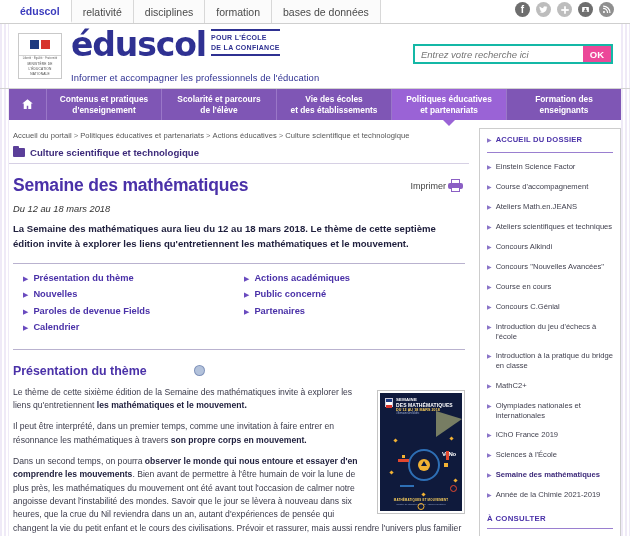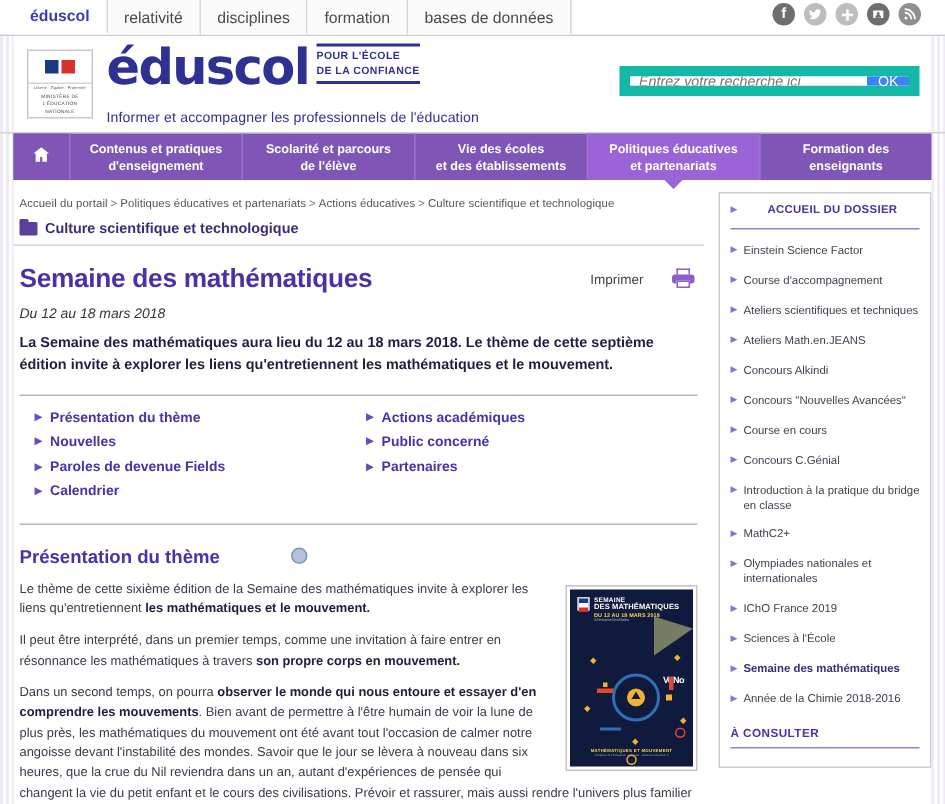--- a/index.html
+++ b/index.html
@@ -114,32 +114,32 @@
   }
   .devise .l1 { text-align: left; }
   .baseline {
     font-size: 9.4px; font-weight: normal; color: #2f3192;
     margin-top: 12px; letter-spacing: .1px;
   }
   
   .search {
     position: absolute; right: 17px; top: 20px;
     display: flex; align-items: stretch;
-    border: 7px solid #14b8a6; background: #ffffff;
+    border: 2px solid #14b8a6; background: #ffffff;
     height: 20px; width: 200px;
   }
   .search input {
     flex: 1; border: 0; outline: none;
     font-family: "Liberation Sans", sans-serif;
     font-size: 9.5px; font-style: italic; color: #8a8a8a;
     padding: 0 6px; background: #fff;
   }
   .search .ok {
-    background: #3b82f6; color: #fff;
-    font-size: 9.5px; font-weight: normal;
+    background: #ec4899; color: #fff;
+    font-size: 9.5px; font-weight: bold;
     padding: 0 7px; display: flex; align-items: center; border: 0;
     cursor: pointer; font-family: "Liberation Sans", sans-serif;
   }
 
   
   .mainnav {
     display: flex; align-items: stretch;
     height: 31px; margin: 0 9px;
     background: #7f56b5;
     position: relative;
@@ -192,21 +192,21 @@
 
   .title-row {
     display: flex; align-items: center; justify-content: space-between;
     margin: 11px 0 0 4px;
   }
   h1.page-title {
     margin: 0; font-size: 17.5px; font-weight: bold;
     color: #4a31a8; letter-spacing: -.2px;
   }
   .print {
-    display: flex; align-items: center; gap: 19px;
+    display: flex; align-items: center; gap: 2px;
     margin-right: 6px;
   }
   .print-label { font-size: 9px; color: #444; }
   .printer { width: 15px; height: 13px; position: relative; flex: none; }
   .printer .body-p {
     position: absolute; left: 0; top: 4px; width: 15px; height: 6px;
     background: #8b5fc4; border-radius: 2px;
   }
   .printer .top-p {
     position: absolute; left: 3px; top: 0; width: 9px; height: 4px;
@@ -342,21 +342,21 @@
   }
   .side-head {
     background: #5b3f99; color: #ffffff;
     display: flex; align-items: center; gap: 5px;
     padding: 5px 7px; font-size: 9px; font-weight: bold; letter-spacing: .3px;
   }
   .side-head .folder-icon { background: #ffffff; }
   .side-head .folder-icon::before { background: #ffffff; }
   .side-body { padding: 6px 7px 9px 7px; }
   .side-first {
-    display: flex; gap: 20px; align-items: flex-start;
+    display: flex; gap: 4px; align-items: flex-start;
     padding-bottom: 6px; border-bottom: 1px solid #9a7fd0;
     margin-bottom: 4px;
   }
   .side-first a {
     font-size: 7.6px; font-weight: bold; color: #4a31a8;
     text-decoration: none; letter-spacing: .2px;
   }
   .side-item {
     display: flex; gap: 4px; align-items: flex-start;
     padding: 4.5px 0;
@@ -594,44 +594,48 @@
           <div class="side-item">
               <span class="side-arrow">▶</span>
               <a href="#">Einstein Science Factor</a>
             </div>
           <div class="side-item">
               <span class="side-arrow">▶</span>
               <a href="#">Course d'accompagnement</a>
             </div>
           <div class="side-item">
               <span class="side-arrow">▶</span>
+              <a href="#">Ateliers Math.en.JEANS</a>
+            </div>
+          <div class="side-item">
+              <span class="side-arrow">▶</span>
               <a href="#">Ateliers scientifiques et techniques</a>
             </div>
           <div class="side-item">
               <span class="side-arrow">▶</span>
-              <a href="#">Ateliers Math.en.JEANS</a>
-            </div>
-          <div class="side-item">
-              <span class="side-arrow">▶</span>
               <a href="#">Concours Alkindi</a>
             </div>
           <div class="side-item">
               <span class="side-arrow">▶</span>
               <a href="#">Concours "Nouvelles Avancées"</a>
             </div>
           <div class="side-item">
               <span class="side-arrow">▶</span>
               <a href="#">Course en cours</a>
             </div>
           <div class="side-item">
               <span class="side-arrow">▶</span>
               <a href="#">Concours C.Génial</a>
             </div>
           <div class="side-item">
               <span class="side-arrow">▶</span>
+              <a href="#">Introduction du jeu d'échecs à l'école</a>
+            </div>
+          <div class="side-item">
+              <span class="side-arrow">▶</span>
               <a href="#">Introduction à la pratique du bridge en classe</a>
             </div>
           <div class="side-item">
               <span class="side-arrow">▶</span>
               <a href="#">MathC2+</a>
             </div>
           <div class="side-item">
               <span class="side-arrow">▶</span>
               <a href="#">Olympiades nationales et internationales</a>
             </div>
@@ -642,21 +646,21 @@
           <div class="side-item">
               <span class="side-arrow">▶</span>
               <a href="#">Sciences à l'École</a>
             </div>
           <div class="side-item cur">
               <span class="side-arrow">▶</span>
               <a href="#">Semaine des mathématiques</a>
             </div>
           <div class="side-item">
               <span class="side-arrow">▶</span>
-              <a href="#">Année de la Chimie 2018-2016</a>
+              <a href="#">Année de la Chimie 2021-2019</a>
             </div>
 
           <div class="side-sub">À CONSULTER</div>
 
         </div>
       </div>
     </div>
   </div>
 
   <div class="cursor" style="left:194px; top:365px;"></div>

